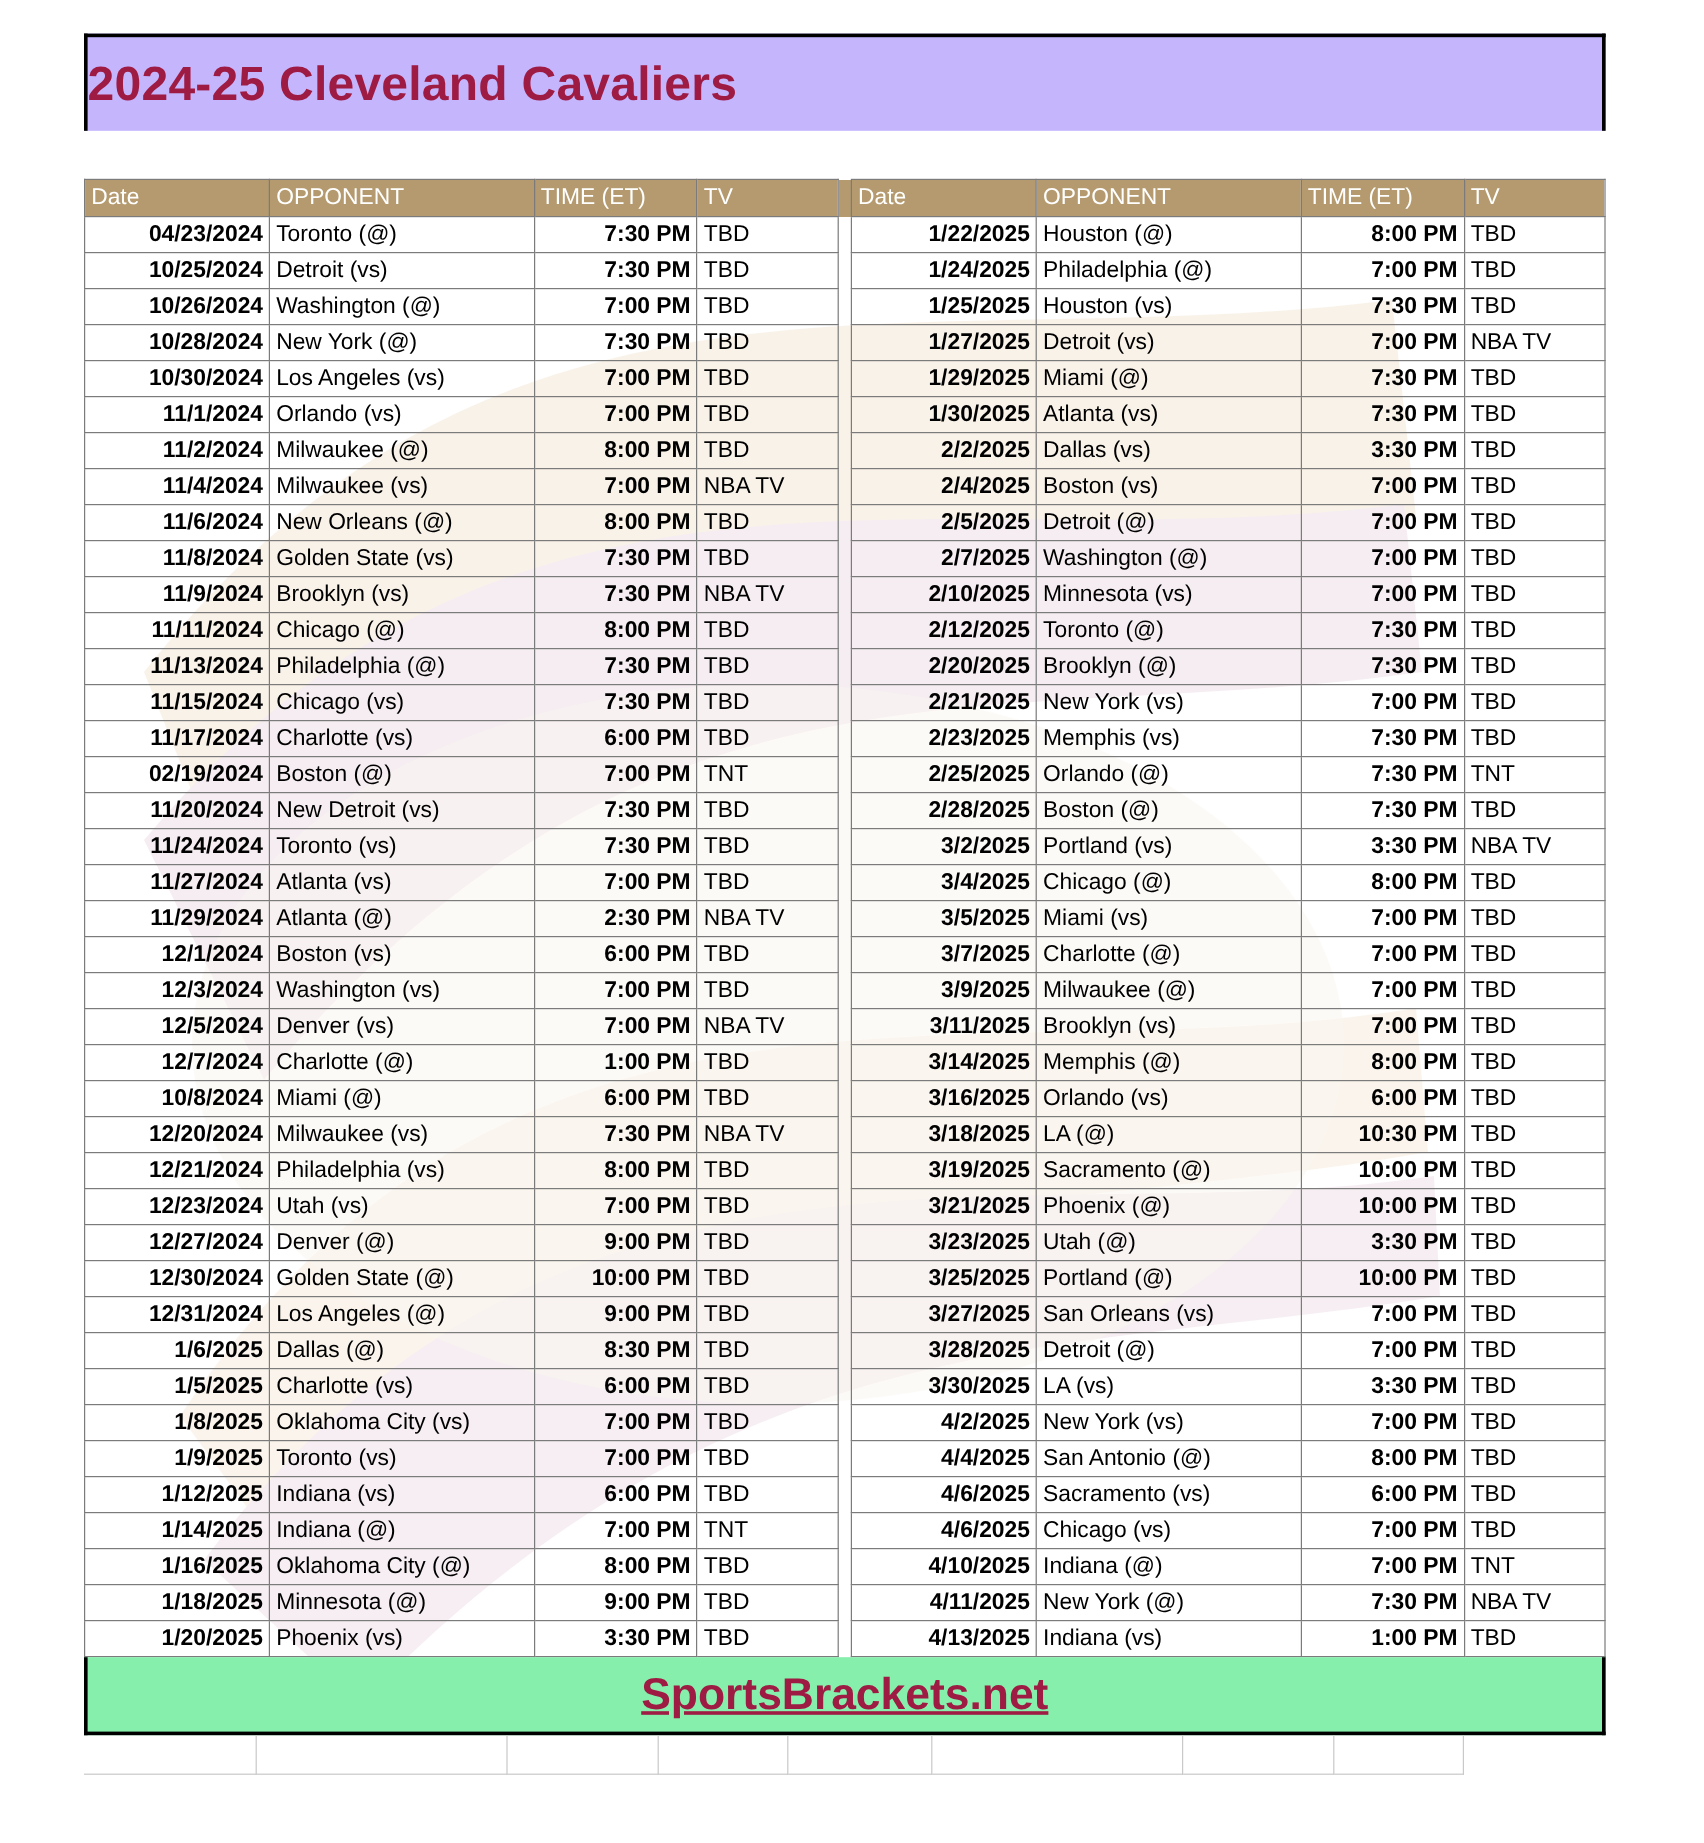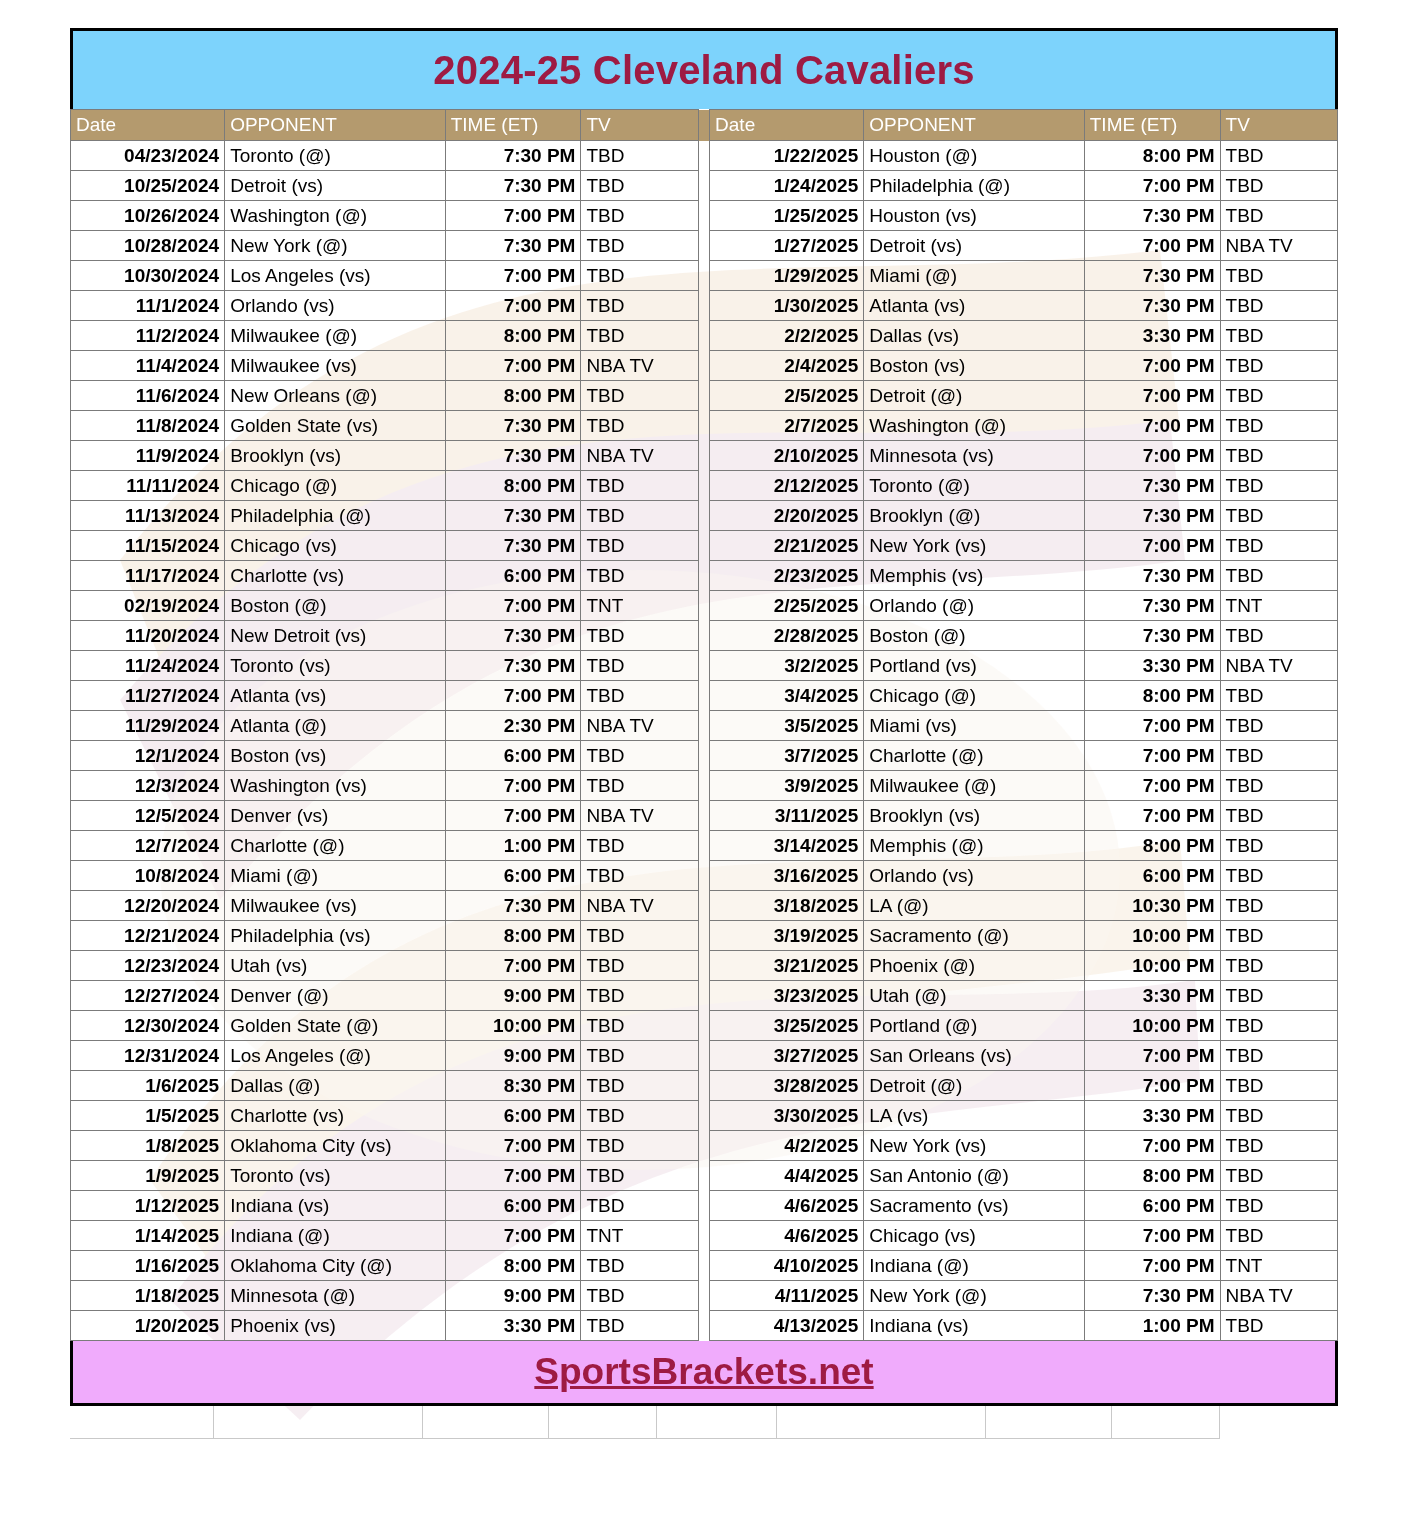--- a/index.html
+++ b/index.html
@@ -27,40 +27,40 @@
     left: 0; top: 0; width: 1420px; height: 1536px;
     pointer-events: none;
     z-index: 0;
   }
   .title-box {
     border: 3px solid #000;
     border-bottom: none;
     height: 78px;
     display: flex;
     align-items: center;
-    justify-content: center;
-    background: #7dd3fc;
+    background: #c4b5fd;
     position: relative;
     z-index: 2;
   }
   .title-box h1 {
     margin: 0;
     font-size: 40px;
     font-weight: bold;
     color: #9e1b43;
     letter-spacing: 0.2px;
     font-family: "Liberation Sans", sans-serif;
   }
   table.sched {
     border-collapse: collapse;
     width: 1268px;
     table-layout: fixed;
     position: relative;
     z-index: 2;
     background: transparent;
+    margin-top: 40px;
   }
   table.sched th, table.sched td {
     border: 1px solid #7b7b7b;
     font-size: 19px;
     height: 29px;
     padding: 0 5px;
     white-space: nowrap;
     overflow: hidden;
     font-family: "Liberation Sans", sans-serif;
   }
@@ -79,21 +79,21 @@
   .gap    { width: 0px; border-top: none !important; border-bottom: none !important; }
   th.c-date, th.c-time { text-align: left; font-weight: normal; }
   td { background: rgba(255,255,255,0.0); }
   .footer-box {
     border: 3px solid #000;
     border-top: none;
     height: 62px;
     display: flex;
     align-items: center;
     justify-content: center;
-    background: #f0abfc;
+    background: #86efac;
     position: relative;
     z-index: 2;
   }
   .footer-box a {
     font-size: 37px;
     font-weight: bold;
     color: #9e1b43;
     text-decoration: underline;
     font-family: "Liberation Sans", sans-serif;
   }

